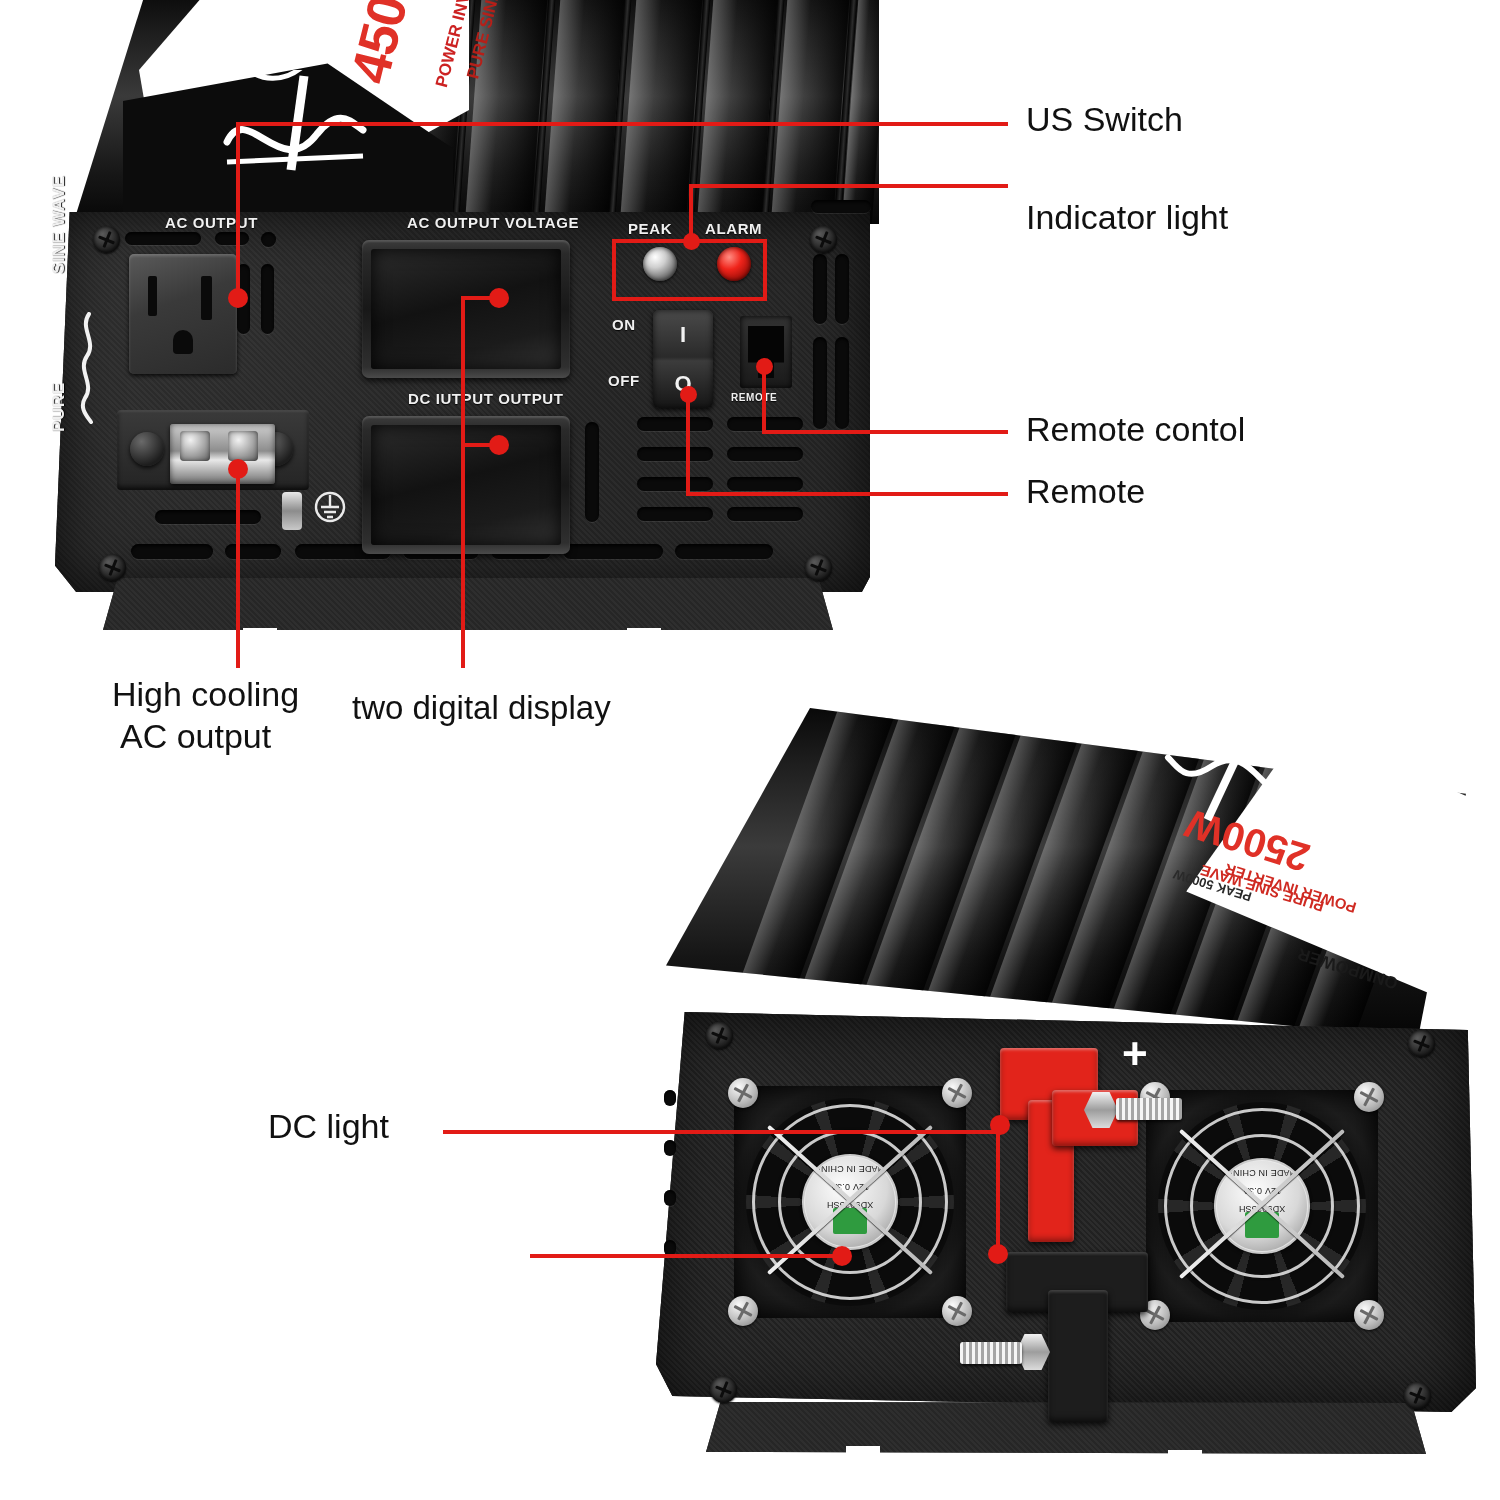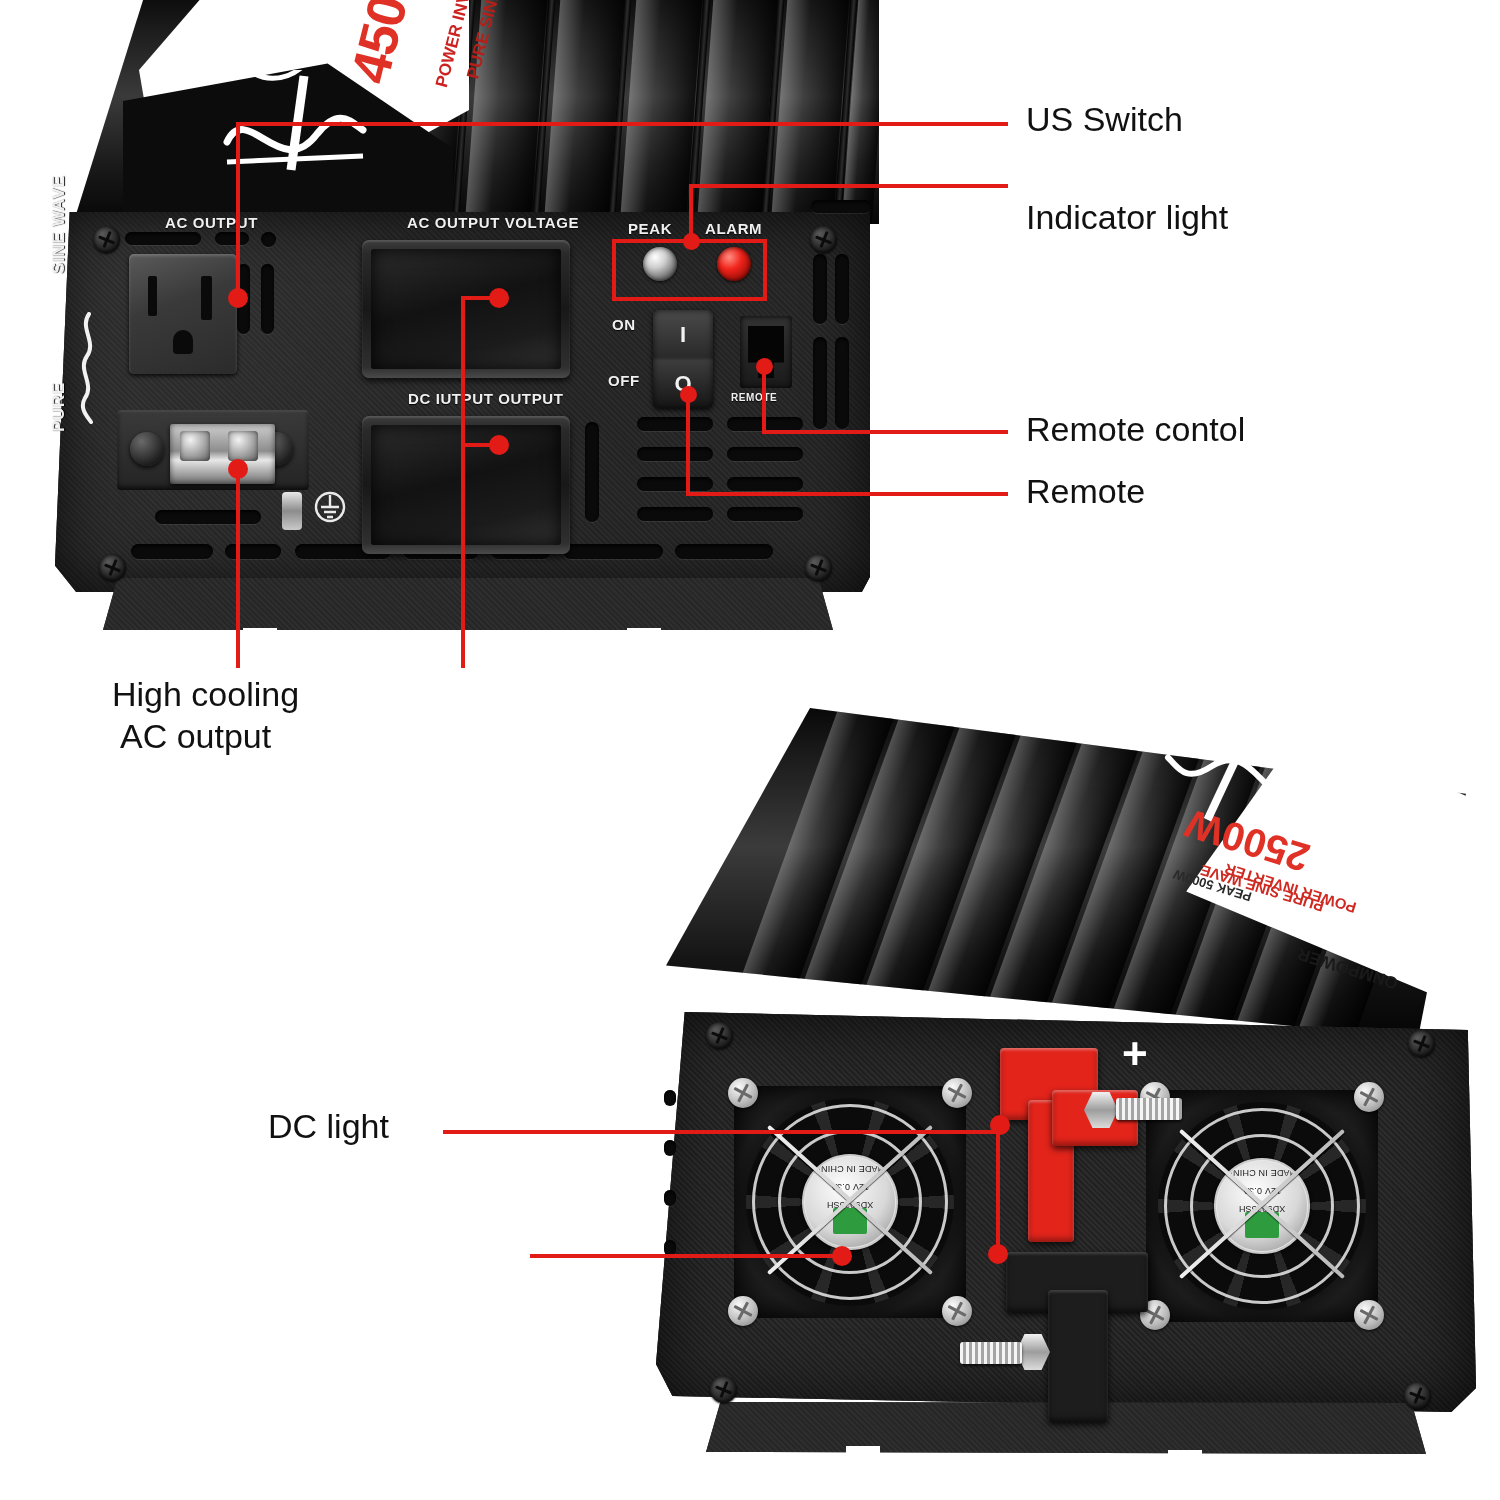--- a/index.html
+++ b/index.html
@@ -563,20 +563,21 @@
   <div class="dot" style="left:228px; top:459px; width:20px; height:20px;"></div>
   <div class="leadv" style="left:236px; top:468px; height:200px;"></div>
   <div class="callout-label" style="left:112px; top:676px; font-size:34px;">High cooling</div>
   <div class="callout-label" style="left:120px; top:718px; font-size:34px;">AC output</div>
 
   <div class="dot" style="left:489px; top:288px; width:20px; height:20px;"></div>
   <div class="lead" style="left:461px; top:296px; width:32px;"></div>
   <div class="dot" style="left:489px; top:435px; width:20px; height:20px;"></div>
   <div class="lead" style="left:461px; top:443px; width:32px;"></div>
   <div class="leadv" style="left:461px; top:296px; height:372px;"></div>
+  <div class="callout-label" style="left:352px; top:690px; font-size:33px;">two digital display</div>
 
   <div class="dot" style="left:990px; top:1115px; width:20px; height:20px;"></div>
   <div class="lead" style="left:443px; top:1130px; width:557px;"></div>
   <div class="callout-label" style="left:268px; top:1108px; font-size:34px;">DC light</div>
 
   <div class="leadv" style="left:996px; top:1124px; height:128px;"></div>
   <div class="dot" style="left:988px; top:1244px; width:20px; height:20px;"></div>
 
   <div class="dot" style="left:832px; top:1246px; width:20px; height:20px;"></div>
   <div class="lead" style="left:530px; top:1254px; width:312px;"></div>

